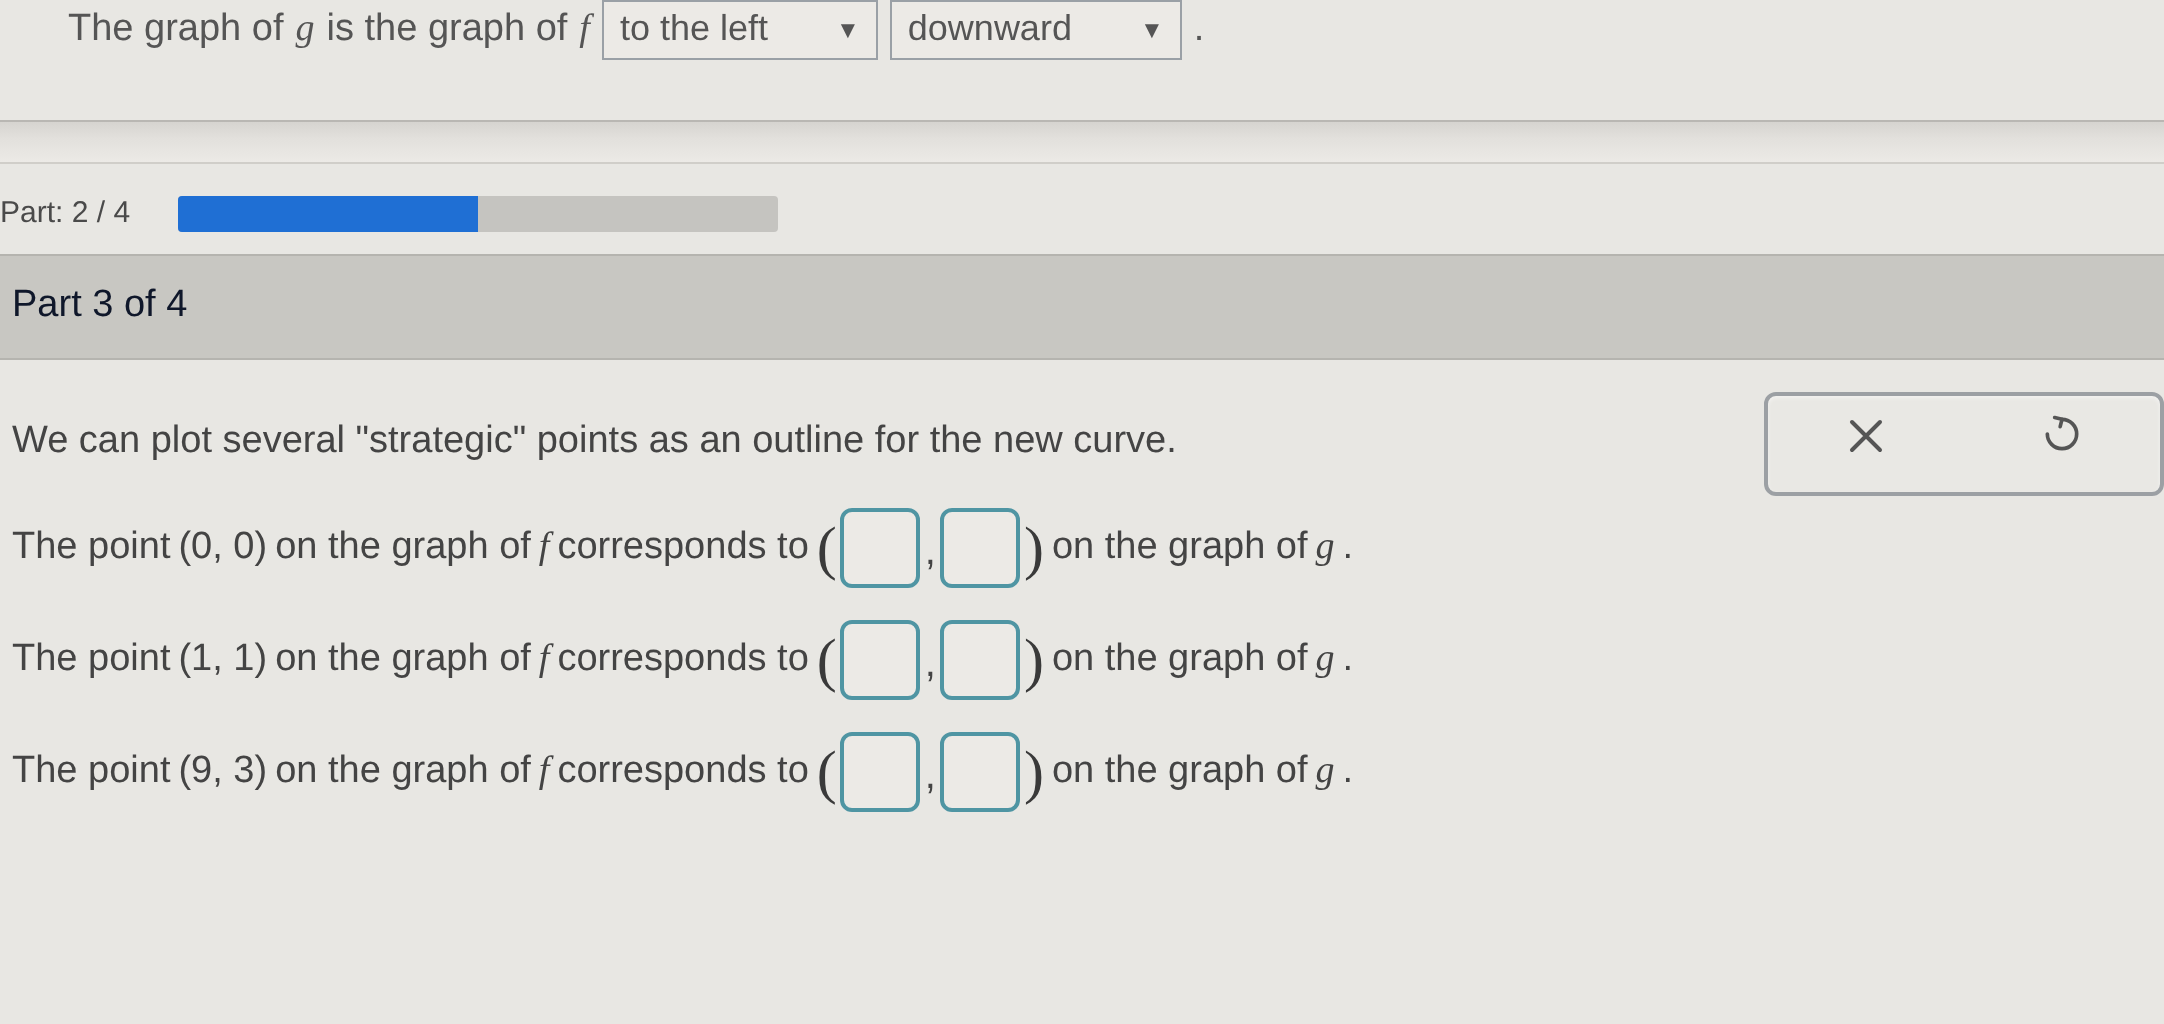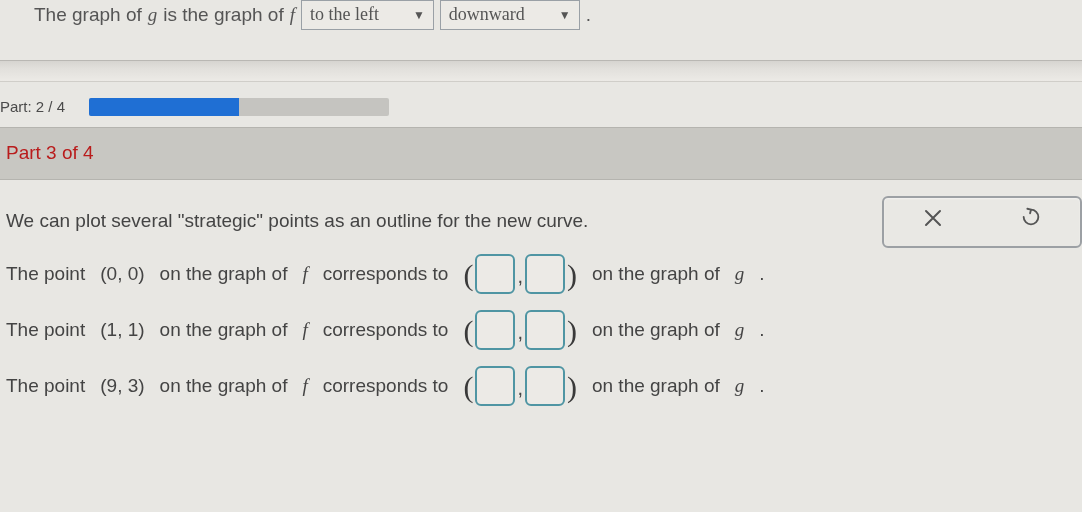--- a/index.html
+++ b/index.html
@@ -27,21 +27,20 @@
   .select {
     display: inline-flex;
     align-items: center;
     border: 1px solid #9aa0a6;
     background: #eceae6;
     height: 30px;
     padding: 0 8px;
     font-size: 18px;
     color: #555;
     gap: 34px;
-    font-family: Liberation Serif, serif;
   }
   .select .tri {
     font-size: 12px;
     color: #555;
   }
   .divider-band {
     height: 22px;
     background: linear-gradient(#d6d4d0, #e2e0dc 40%, #eceae6);
     border-top: 1px solid #b9b7b3;
     border-bottom: 1px solid #d0cec9;
@@ -64,39 +63,39 @@
   }
   .progress-fill {
     position: absolute;
     left: 0; top: 0; bottom: 0;
     width: 50%;
     background: #1f6fd4;
     border-radius: 2px 0 0 2px;
   }
   .part-header {
     background: #c8c7c2;
-    color: #b91c1c;
+    color: #0f172a;
     font-size: 19px;
     padding: 12px 0 12px 6px;
     border-top: 1px solid #b5b4af;
     border-bottom: 1px solid #b5b4af;
   }
   .content {
     padding: 28px 0 0 6px;
     position: relative;
   }
   .intro {
     color: #444;
     margin-bottom: 20px;
   }
   .line {
     display: flex;
     align-items: center;
     flex-wrap: wrap;
-    gap: 15px;
+    gap: 4px;
     margin-bottom: 16px;
     font-size: 19px;
     color: #444;
     text-align: right;
   }
   .coord {
     font-family: Liberation Sans, sans-serif;
   }
   .paren {
     font-family: Georgia, 'Times New Roman', serif;

